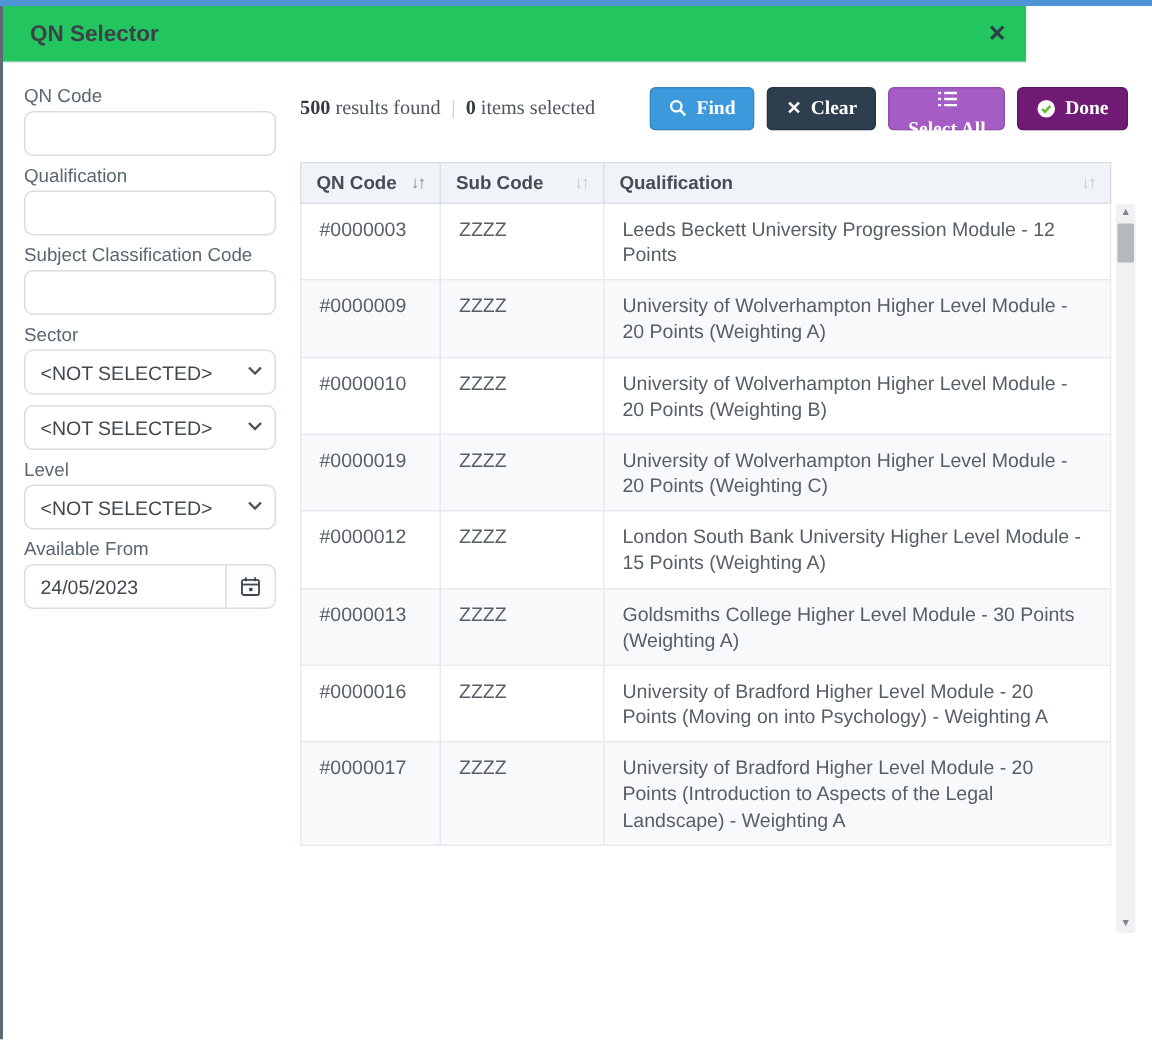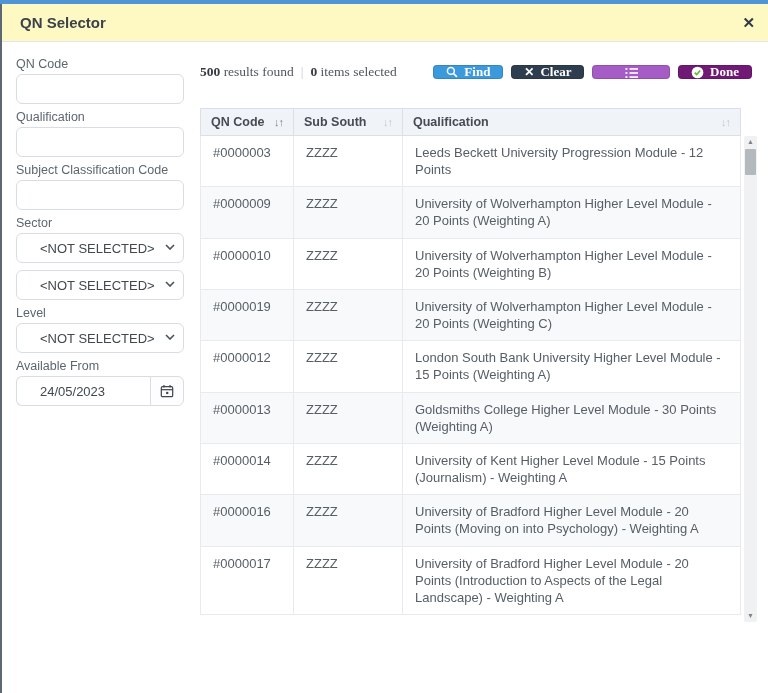--- a/index.html
+++ b/index.html
@@ -6,57 +6,57 @@
   html, body { width: 768px; height: 693px; overflow: hidden; }
   body {
     font-family: "Liberation Sans", "DejaVu Sans", sans-serif;
     background: #ffffff;
     position: relative;
     color: #4f565e;
   }
   .left-edge { position: absolute; left: 0; top: 0; width: 2px; height: 693px; background: #5d6874; z-index: 40; }
   .top-strip { position: absolute; left: 0; top: 0; width: 768px; height: 4px; background: #5094d8; z-index: 50; }
   .modal-header {
-    position: absolute; left: 0; top: 4px; width: 768px; height: 38px;
-    background: #fef9c3; border-bottom: 1px solid #dde6f0;
+    position: absolute; left: 0; top: 4px; width: 684px; height: 38px;
+    background: #22c55e; border-bottom: 1px solid #dde6f0;
   }
   .modal-title {
     position: absolute; left: 20px; top: 0; line-height: 38px;
     font-size: 15px; font-weight: 700; color: #3c424a;
   }
   .close-btn {
     position: absolute; right: 13px; top: 0; height: 38px; line-height: 38px;
     font-size: 15px; font-weight: 700; color: #2f3b47; cursor: pointer; background: none; border: none;
   }
   
   .filters { position: absolute; left: 16px; top: 58px; width: 168px; }
   .form-group { margin-bottom: 7px; }
   .form-label { display: block; font-size: 12.5px; color: #5c6670; margin-bottom: 3px; line-height: 13px; }
   .text-input, .select-box, .date-input {
     width: 100%; height: 30px; border: 1px solid #d8dde3; border-radius: 6px;
-    font-family: inherit; font-size: 13px; color: #41484f; padding: 0 23px; background: #fff; outline: none;
+    font-family: inherit; font-size: 13px; color: #41484f; padding: 0 10px; background: #fff; outline: none;
   }
   .select-wrap { position: relative; }
   .select-box { appearance: none; -webkit-appearance: none; -moz-appearance: none; padding-right: 24px; }
   .select-chevron { position: absolute; right: 9px; top: 11px; pointer-events: none; }
   .date-group { display: flex; width: 100%; }
   .date-input { width: 134px; border-radius: 6px 0 0 6px; border-right: none; }
   .date-btn {
     width: 34px; height: 30px; border: 1px solid #d8dde3; border-radius: 0 6px 6px 0;
     background: #fdfdfe; display: flex; align-items: center; justify-content: center; cursor: pointer;
   }
   
   .results { position: absolute; left: 200px; top: 56px; width: 552px; font-family: Liberation Serif, serif; }
   .results-bar { display: flex; align-items: center; height: 32px; }
   .results-text { font-size: 13.5px; color: #4f565e; white-space: nowrap; }
   .results-text b { color: #343a40; }
   .pipe { color: #c3cad1; margin: 0 7px; }
   .btn-row { margin-left: auto; display: flex; gap: 8px; }
   .btn {
-    height: 14px; padding: 1px 12px; border-radius: 4px; border: 1px solid rgba(0,0,0,0.12);
+    height: 29px; padding: 1px 12px; border-radius: 4px; border: 1px solid rgba(0,0,0,0.12);
     color: #fff; font-family: inherit; font-size: 13px; font-weight: 600; cursor: pointer;
     display: inline-flex; align-items: center; gap: 6px; white-space: nowrap;
   }
   .btn-find { background: #3b99dc; }
   .btn-clear { background: #2f3e4e; }
   .btn-select-all { background: #a55cc4; flex-direction: column; }
   .btn-done { background: #701a75; align-items: center; }
   
   .table-wrap {
     position: absolute; left: 200px; top: 108px; width: 541px; height: 514px; overflow: hidden;
@@ -230,21 +230,21 @@
     <thead>
       <tr>
         <th>
           <div class="th-inner">
               <span>QN Code</span>
           <span class="sort-icon sort-active">↓↑</span>
             </div>
         </th>
         <th>
           <div class="th-inner">
-              <span>Sub South</span>
+              <span>Sub Code</span>
           <span class="sort-icon sort-idle">↓↑</span>
             </div>
         </th>
         <th>
           <div class="th-inner">
               <span>Qualification</span>
           <span class="sort-icon sort-idle">↓↑</span>
             </div>
         </th>
       </tr>
@@ -274,25 +274,20 @@
     <td>#0000012</td>
     <td>ZZZZ</td>
     <td>London South Bank University Higher Level Module - 15 Points (Weighting A)</td>
   </tr>
         <tr>
     <td>#0000013</td>
     <td>ZZZZ</td>
     <td>Goldsmiths College Higher Level Module - 30 Points (Weighting A)</td>
   </tr>
         <tr>
-    <td>#0000014</td>
-    <td>ZZZZ</td>
-    <td>University of Kent Higher Level Module - 15 Points (Journalism) - Weighting A</td>
-  </tr>
-        <tr>
     <td>#0000016</td>
     <td>ZZZZ</td>
     <td>University of Bradford Higher Level Module - 20 Points (Moving on into Psychology) - Weighting A</td>
   </tr>
         <tr>
     <td>#0000017</td>
     <td>ZZZZ</td>
     <td>University of Bradford Higher Level Module - 20 Points (Introduction to Aspects of the Legal Landscape) - Weighting A</td>
   </tr>
       </tbody>

